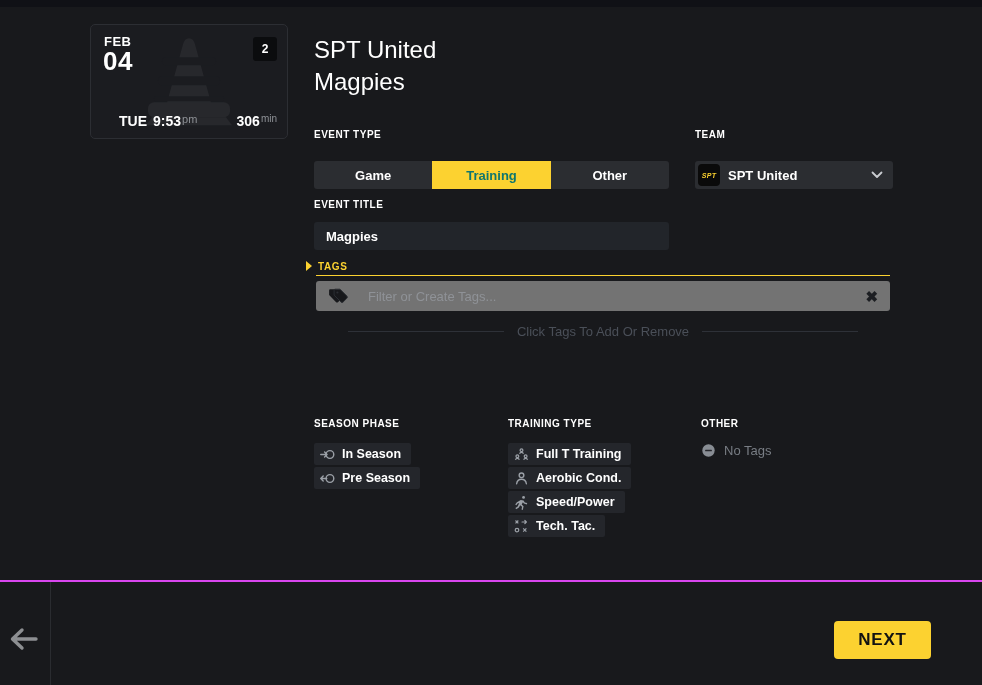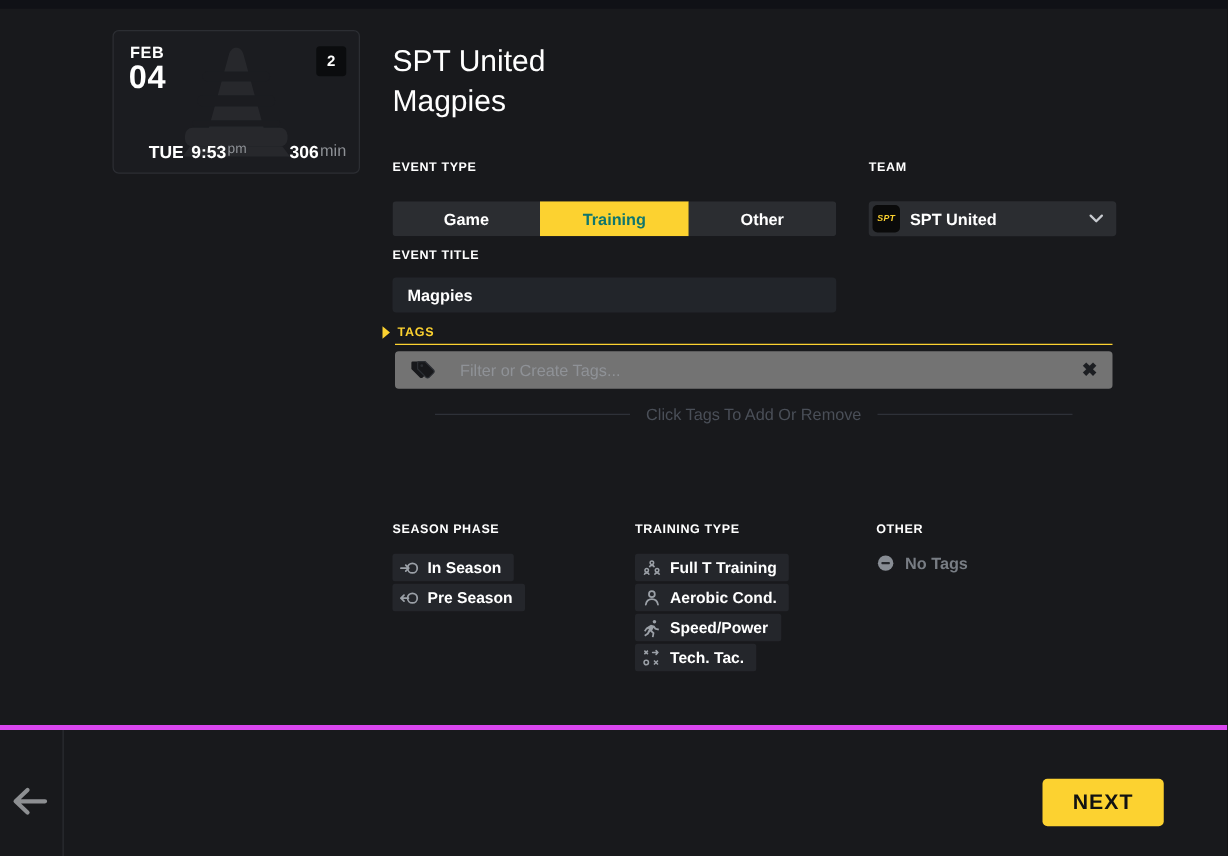--- a/index.html
+++ b/index.html
@@ -27,21 +27,21 @@
   }
   .card-bottom {
     position:absolute; left:28px; right:10px; bottom:9px;
     display:flex; align-items:flex-start;
   }
   .card-bottom .wd { font-size:14px; font-weight:bold; margin-right:6px; }
   .card-bottom .tm { font-size:14px; font-weight:bold; }
   .card-bottom .mer { font-size:11px; color:#8e9196; margin-left:1px; }
   .card-bottom .spacer { flex:1; }
   .card-bottom .dur { font-size:14px; font-weight:bold; }
-  .card-bottom .unit { font-size:13px; color:#8e9196; margin-left:1px; }
+  .card-bottom .unit { font-size:10px; color:#8e9196; margin-left:1px; }
 
   
   .page-title { position:absolute; left:314px; top:34px; font-size:24px; line-height:32px; font-weight:400; color:#fff; }
 
   
   .sec-label { font-size:10px; font-weight:bold; letter-spacing:.5px; color:#fff; }
 
   
   .event-type { position:absolute; left:314px; top:124px; width:355px; }
   .seg-group { display:flex; margin-top:19px; border-radius:3px; overflow:hidden; }
@@ -99,24 +99,24 @@
   .tag-col.c2 { left:202px; }
   .tag-col.c3 { left:395px; }
   .tag-col .sec-label { display:block; margin-bottom:14px; }
   .tag-chip {
     display:flex; align-items:center; height:22px; background:#24262b; border-radius:2px;
     padding:0 10px 0 6px; margin-bottom:2px; width:max-content; cursor:pointer;
   }
   .tag-chip svg { margin-right:7px; }
   .tag-chip .lbl { font-size:12.5px; font-weight:bold; color:#fff; white-space:nowrap; }
   .no-tags { display:flex; align-items:center; margin-top:2px; }
-  .no-tags .lbl { font-size:13px; font-weight:bold; color:#787d84; margin-left:8px; }
-
-  
-  .footer { position:absolute; left:0; top:580px; width:982px; height:105px; border-top:4px solid #d946ef; }
+  .no-tags .lbl { font-size:13px; font-weight:normal; color:#787d84; margin-left:8px; }
+
+  
+  .footer { position:absolute; left:0; top:580px; width:982px; height:105px; border-top:2px solid #d946ef; }
   .footer-vline { position:absolute; left:50px; top:0; width:1px; height:105px; background:#2a2c30; }
   .back-btn { position:absolute; left:7px; top:43px; width:34px; height:30px; background:transparent; border:none; cursor:pointer; }
   .next-btn {
     position:absolute; left:834px; top:39px; width:97px; height:38px;
     background:#fcd230; border:none; border-radius:4px; color:#121212;
     font-family:inherit; font-size:17px; font-weight:800; letter-spacing:.8px; cursor:pointer;
   }
 </style>
 </head>
 <body>

